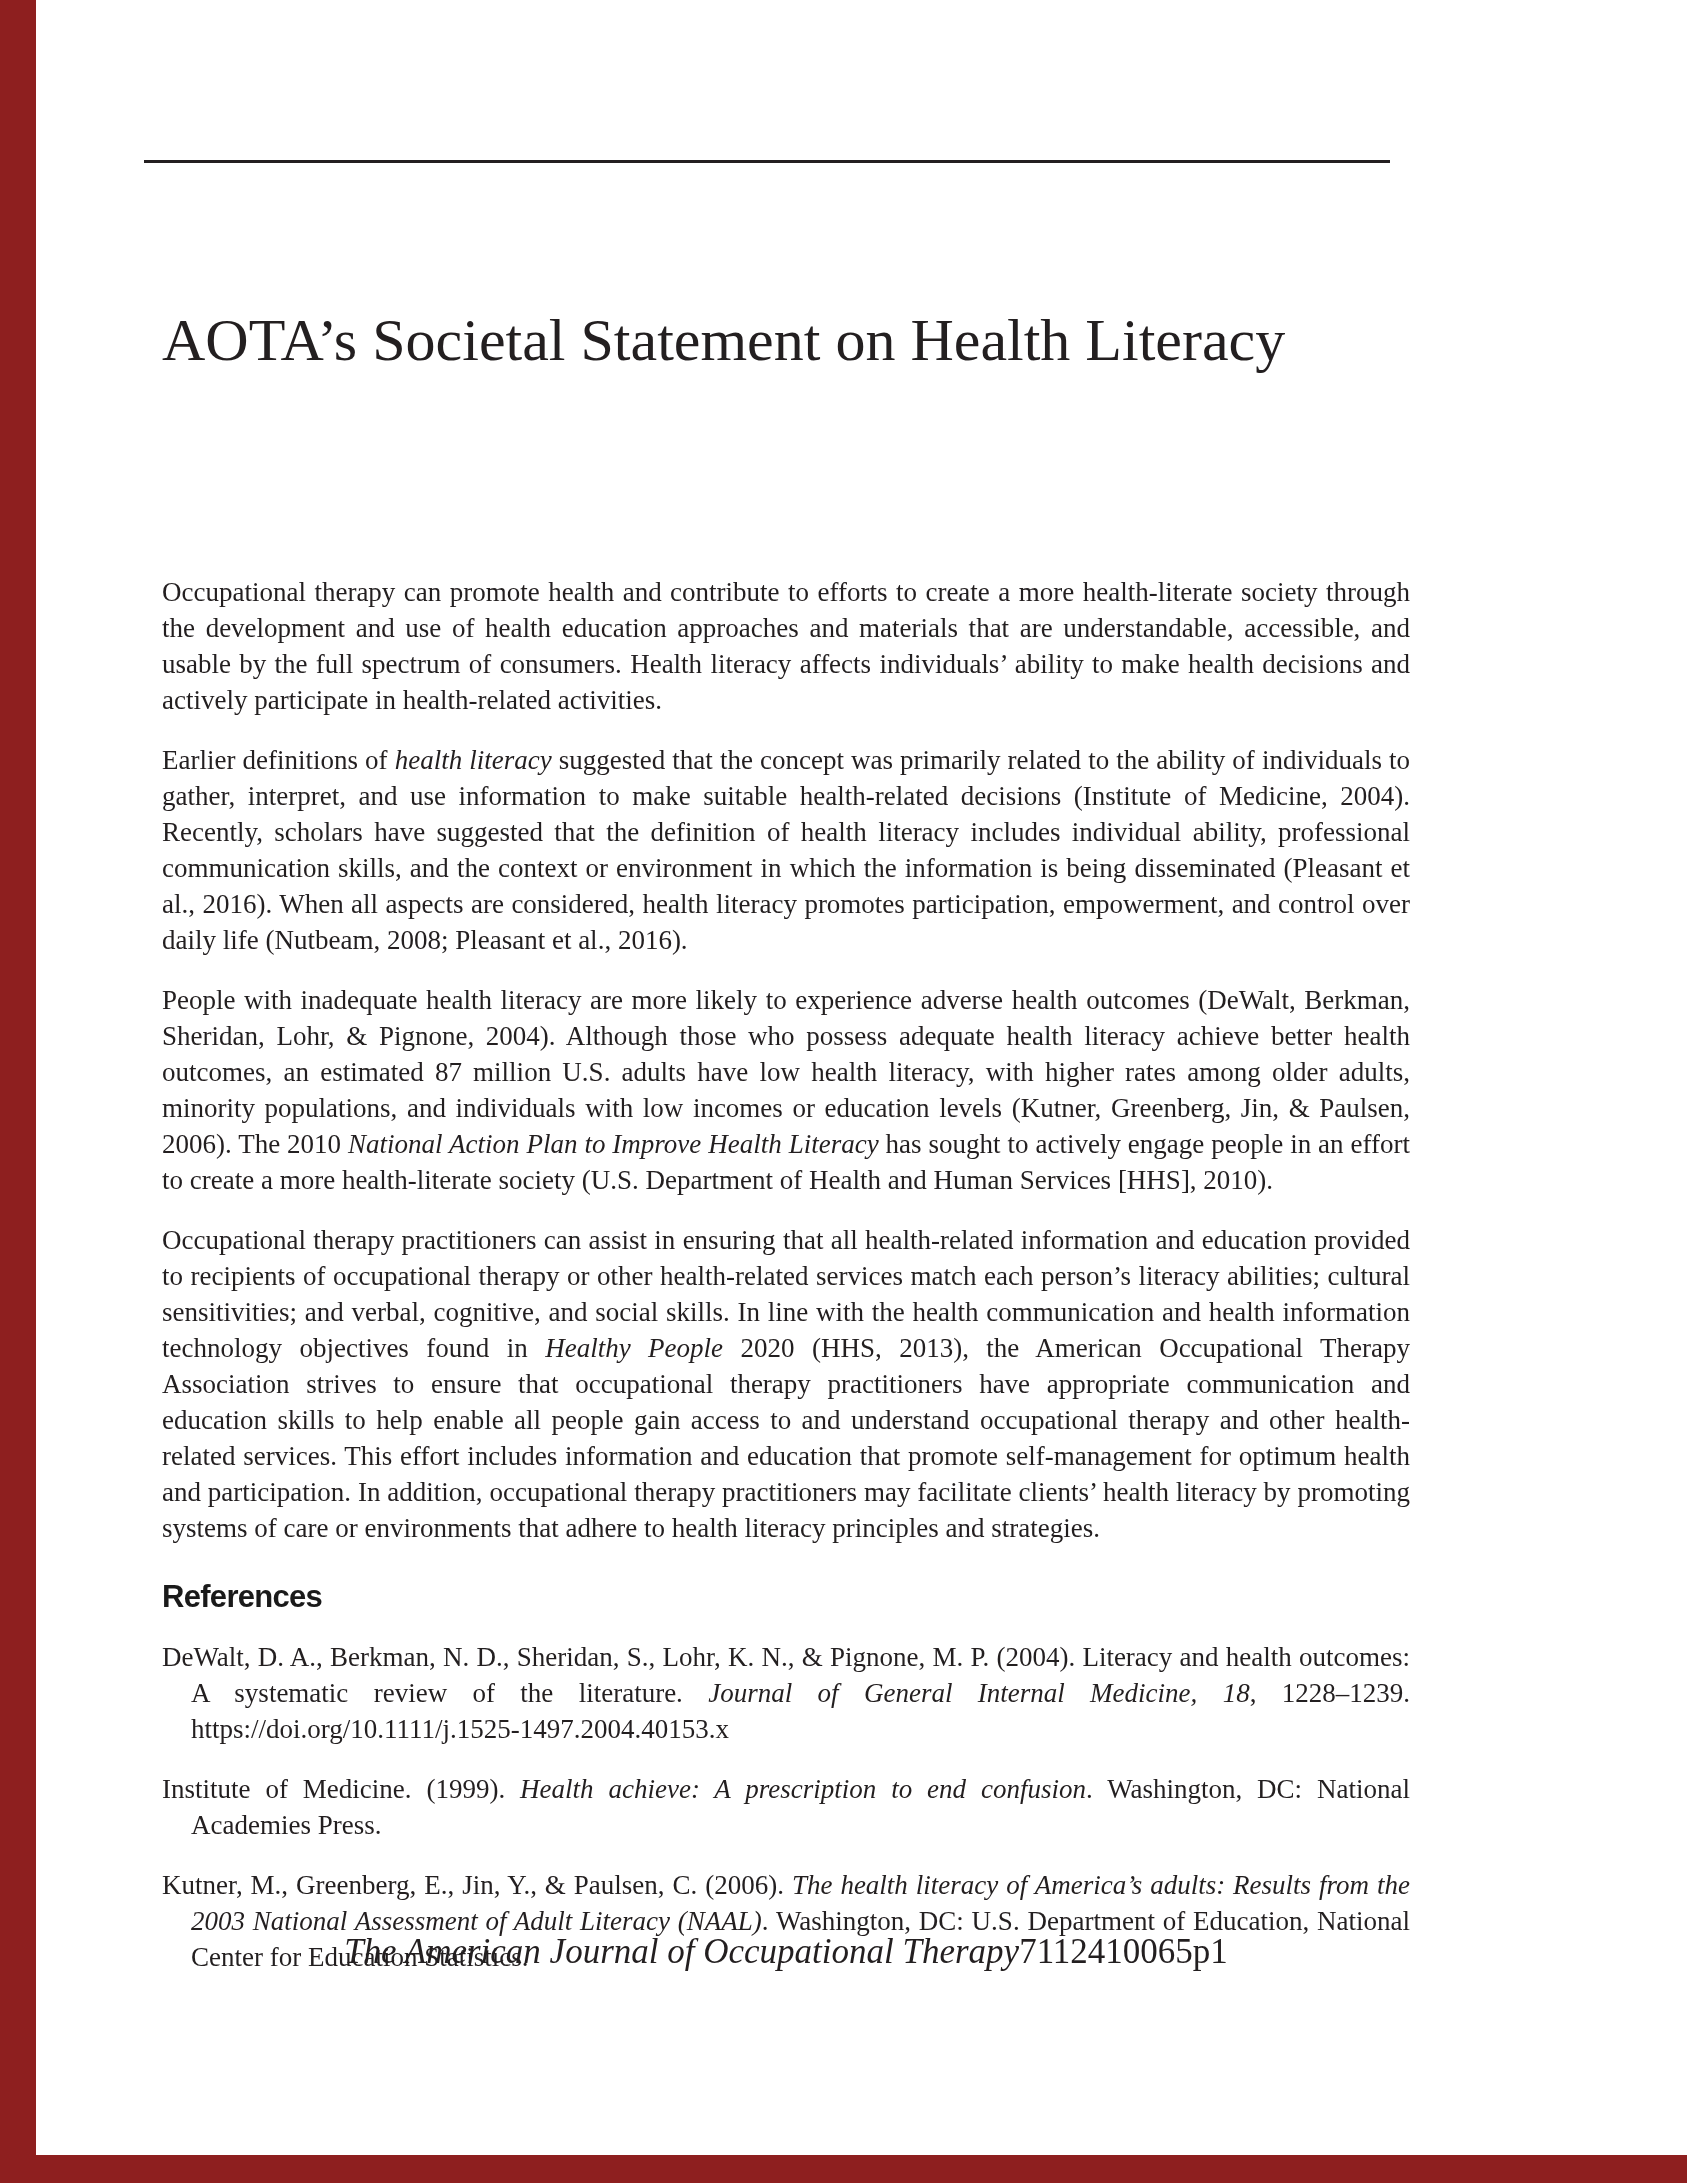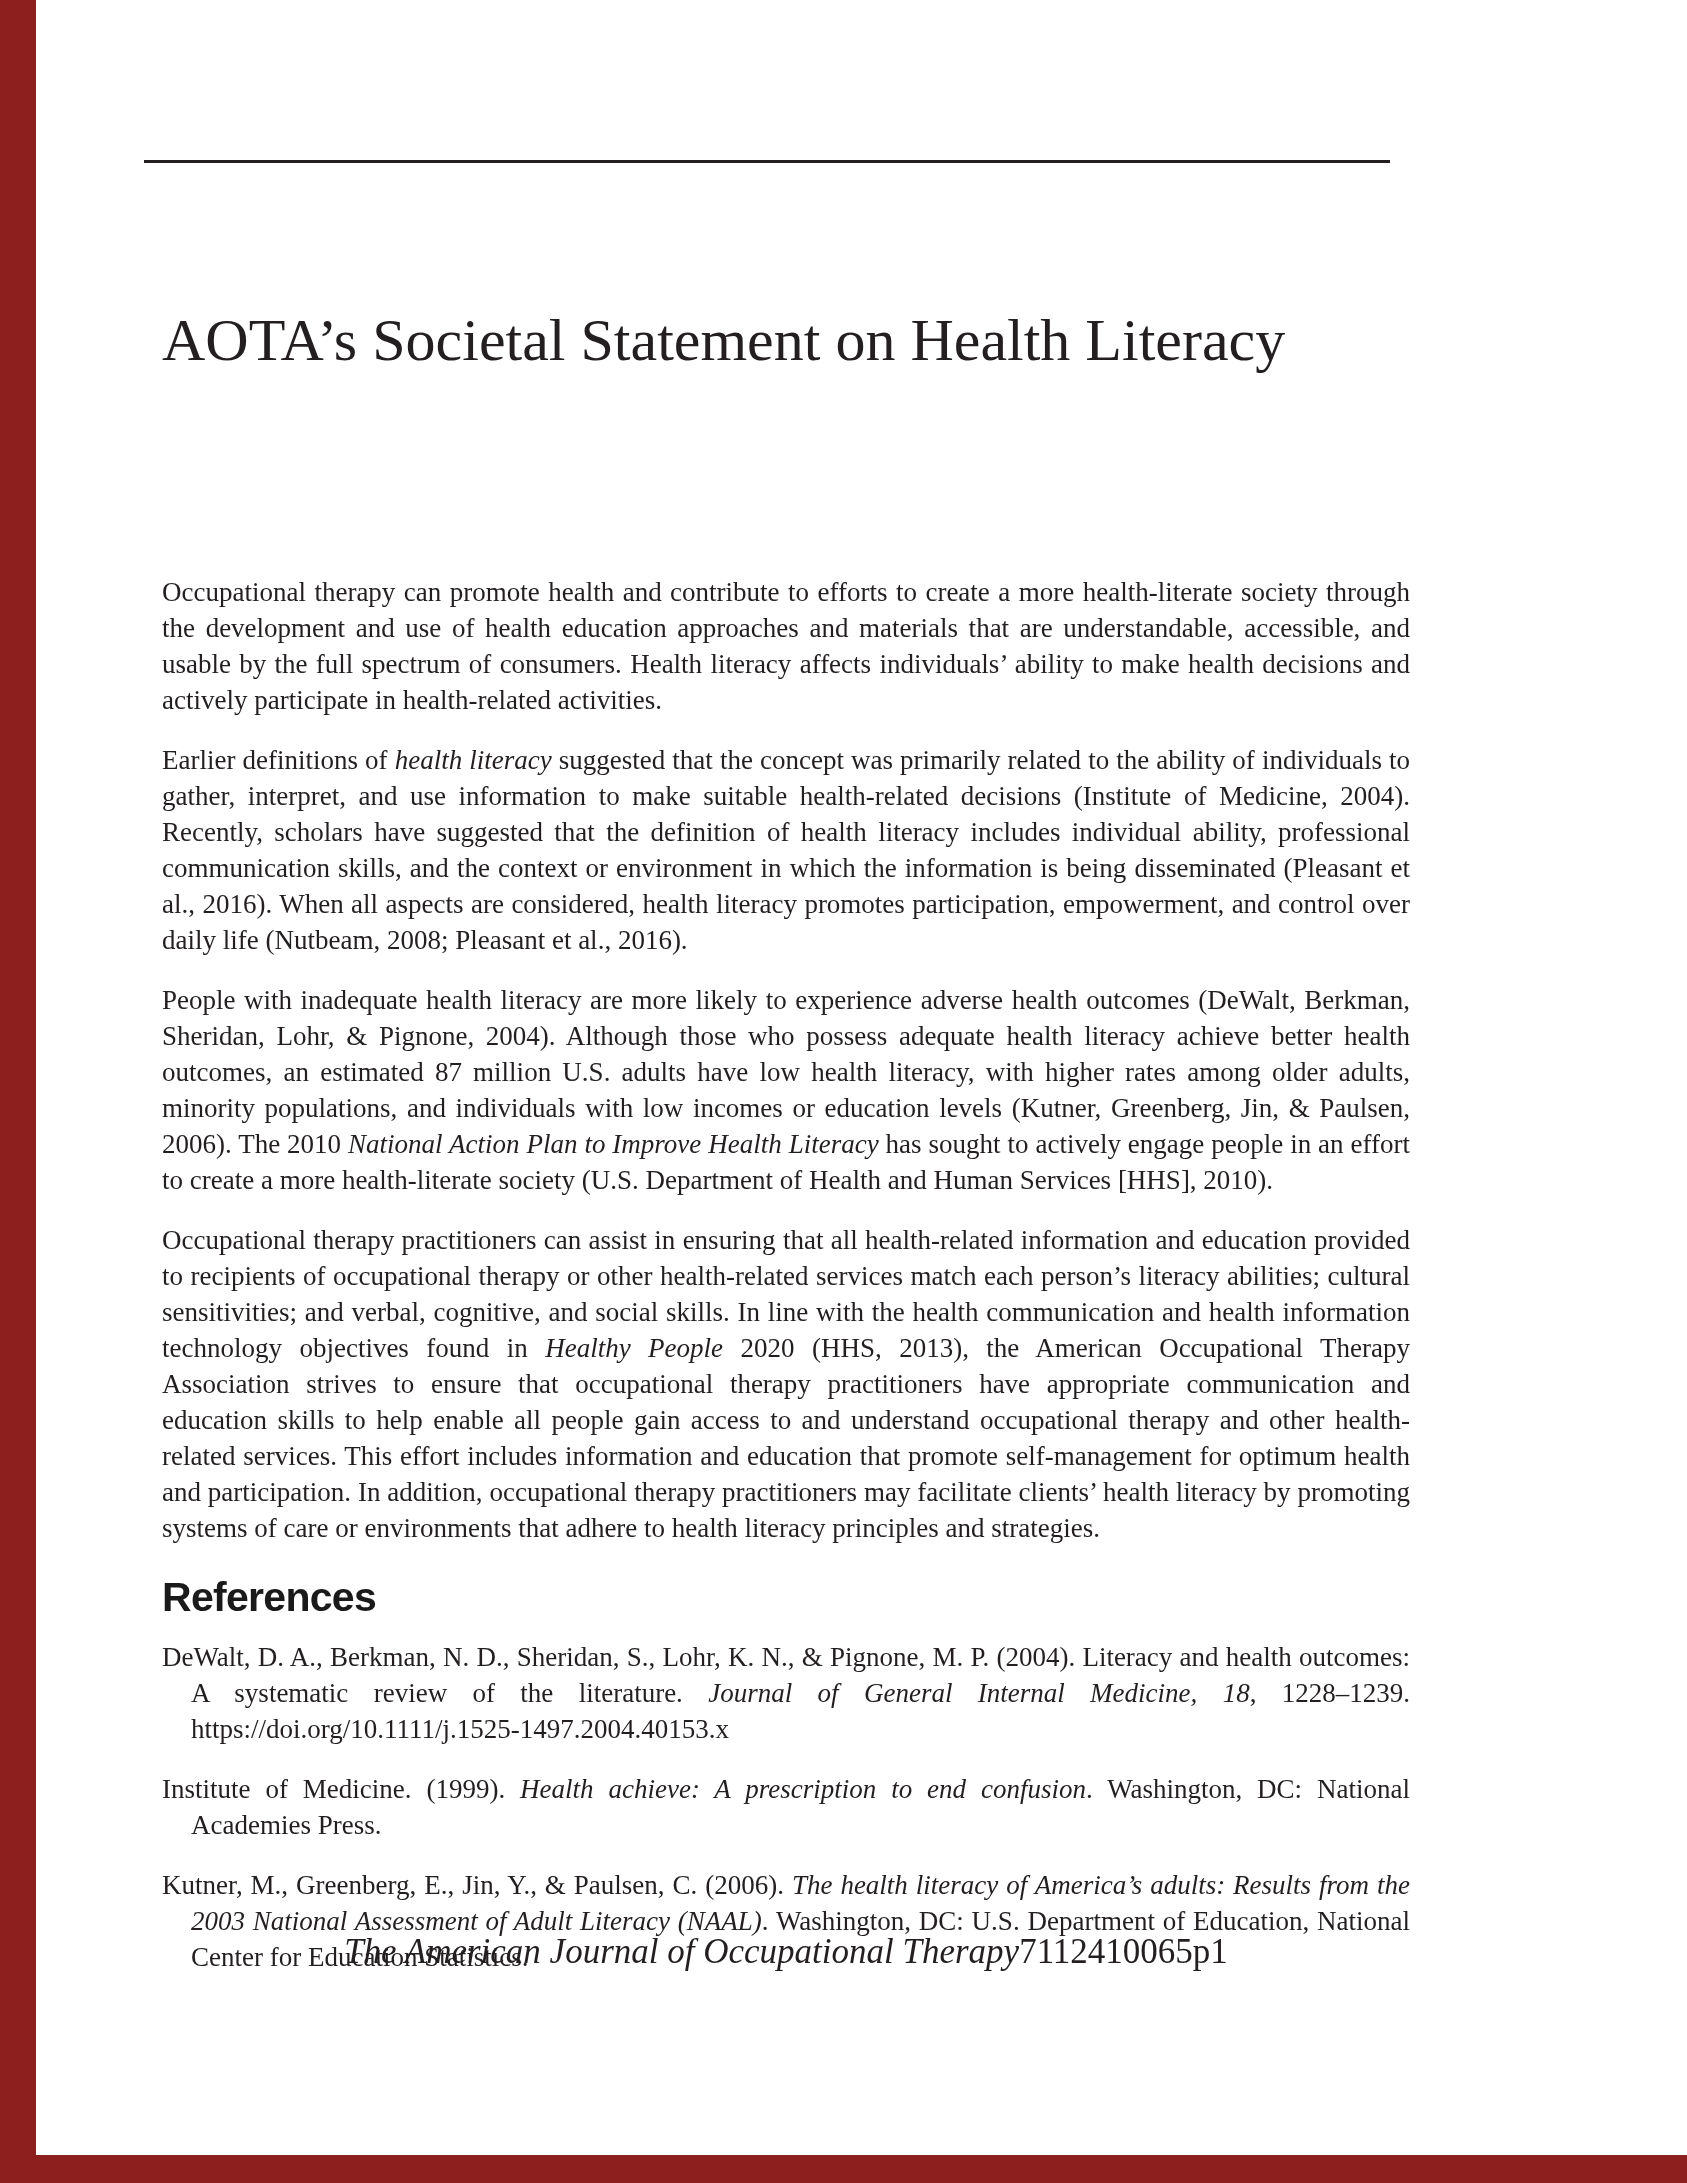--- a/index.html
+++ b/index.html
@@ -47,21 +47,21 @@
     font-size: 27px;
     line-height: 36px;
     text-align: justify;
   }
   .content p { margin: 0 0 24px 0; }
   .content i { font-style: italic; }
   .refs-heading {
     margin: 33px 0 24px 0;
     font-family: "Liberation Sans", sans-serif;
     font-weight: bold;
-    font-size: 41px;
+    font-size: 31px;
     letter-spacing: -0.7px;
     text-align: left;
     color: #1a1a1a;
   }
   .ref {
     margin: 0 0 20px 0;
     padding-left: 29px;
     text-indent: -29px;
   }
   .page-footer {

